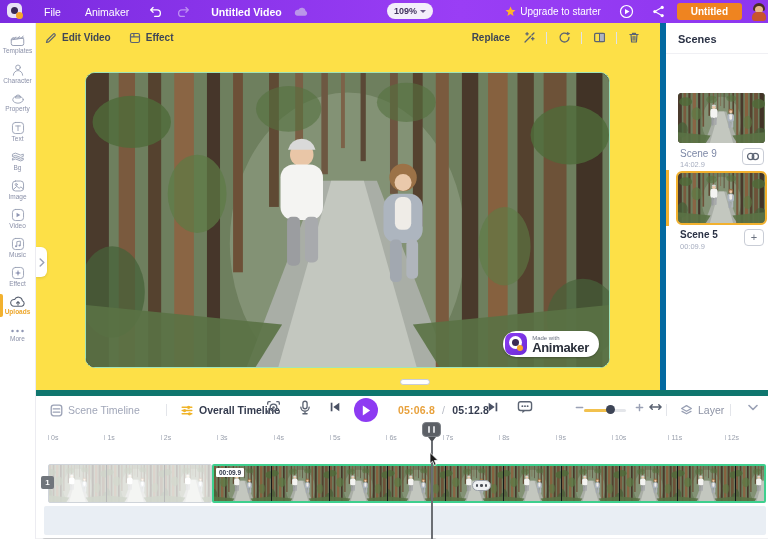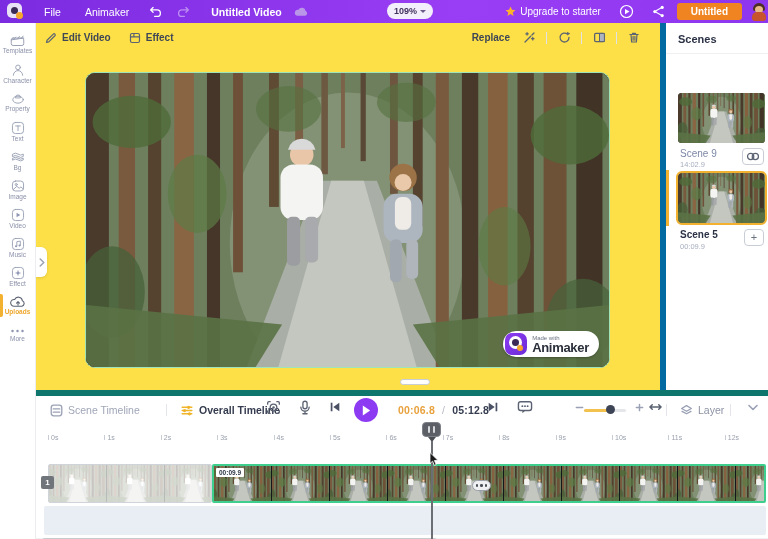--- a/index.html
+++ b/index.html
@@ -484,21 +484,21 @@
             <rect x="2" y="2" width="2" height="10" fill="#4a5164"></rect>
             <polygon points="12,2 12,12 5,7" fill="#4a5164"></polygon>
           </svg>
       </div>
       <button class="play-btn">
         <svg width="10" height="11" viewBox="0 0 10 12">
             <polygon points="1.5,0.5 9.5,6 1.5,11.5" fill="#fff"></polygon>
           </svg>
       </button>
       <div class="tlc tl-time" style="left:362px">
-        <span class="t-cur">00:06.8</span>
+        <span class="t-cur">05:06.8</span>
         <span class="t-sep">/</span>
         <span class="t-tot">05:12.8</span>
       </div>
       <div class="tlc tl-icon-btn" style="left:446px">
         <svg width="12" height="12" viewBox="0 0 14 14">
             <polygon points="2,2 2,12 9,7" fill="#4a5164"></polygon>
             <rect x="10" y="2" width="2" height="10" fill="#4a5164"></rect>
           </svg>
       </div>
       <div class="tlc tl-icon-btn" style="left:478px">

